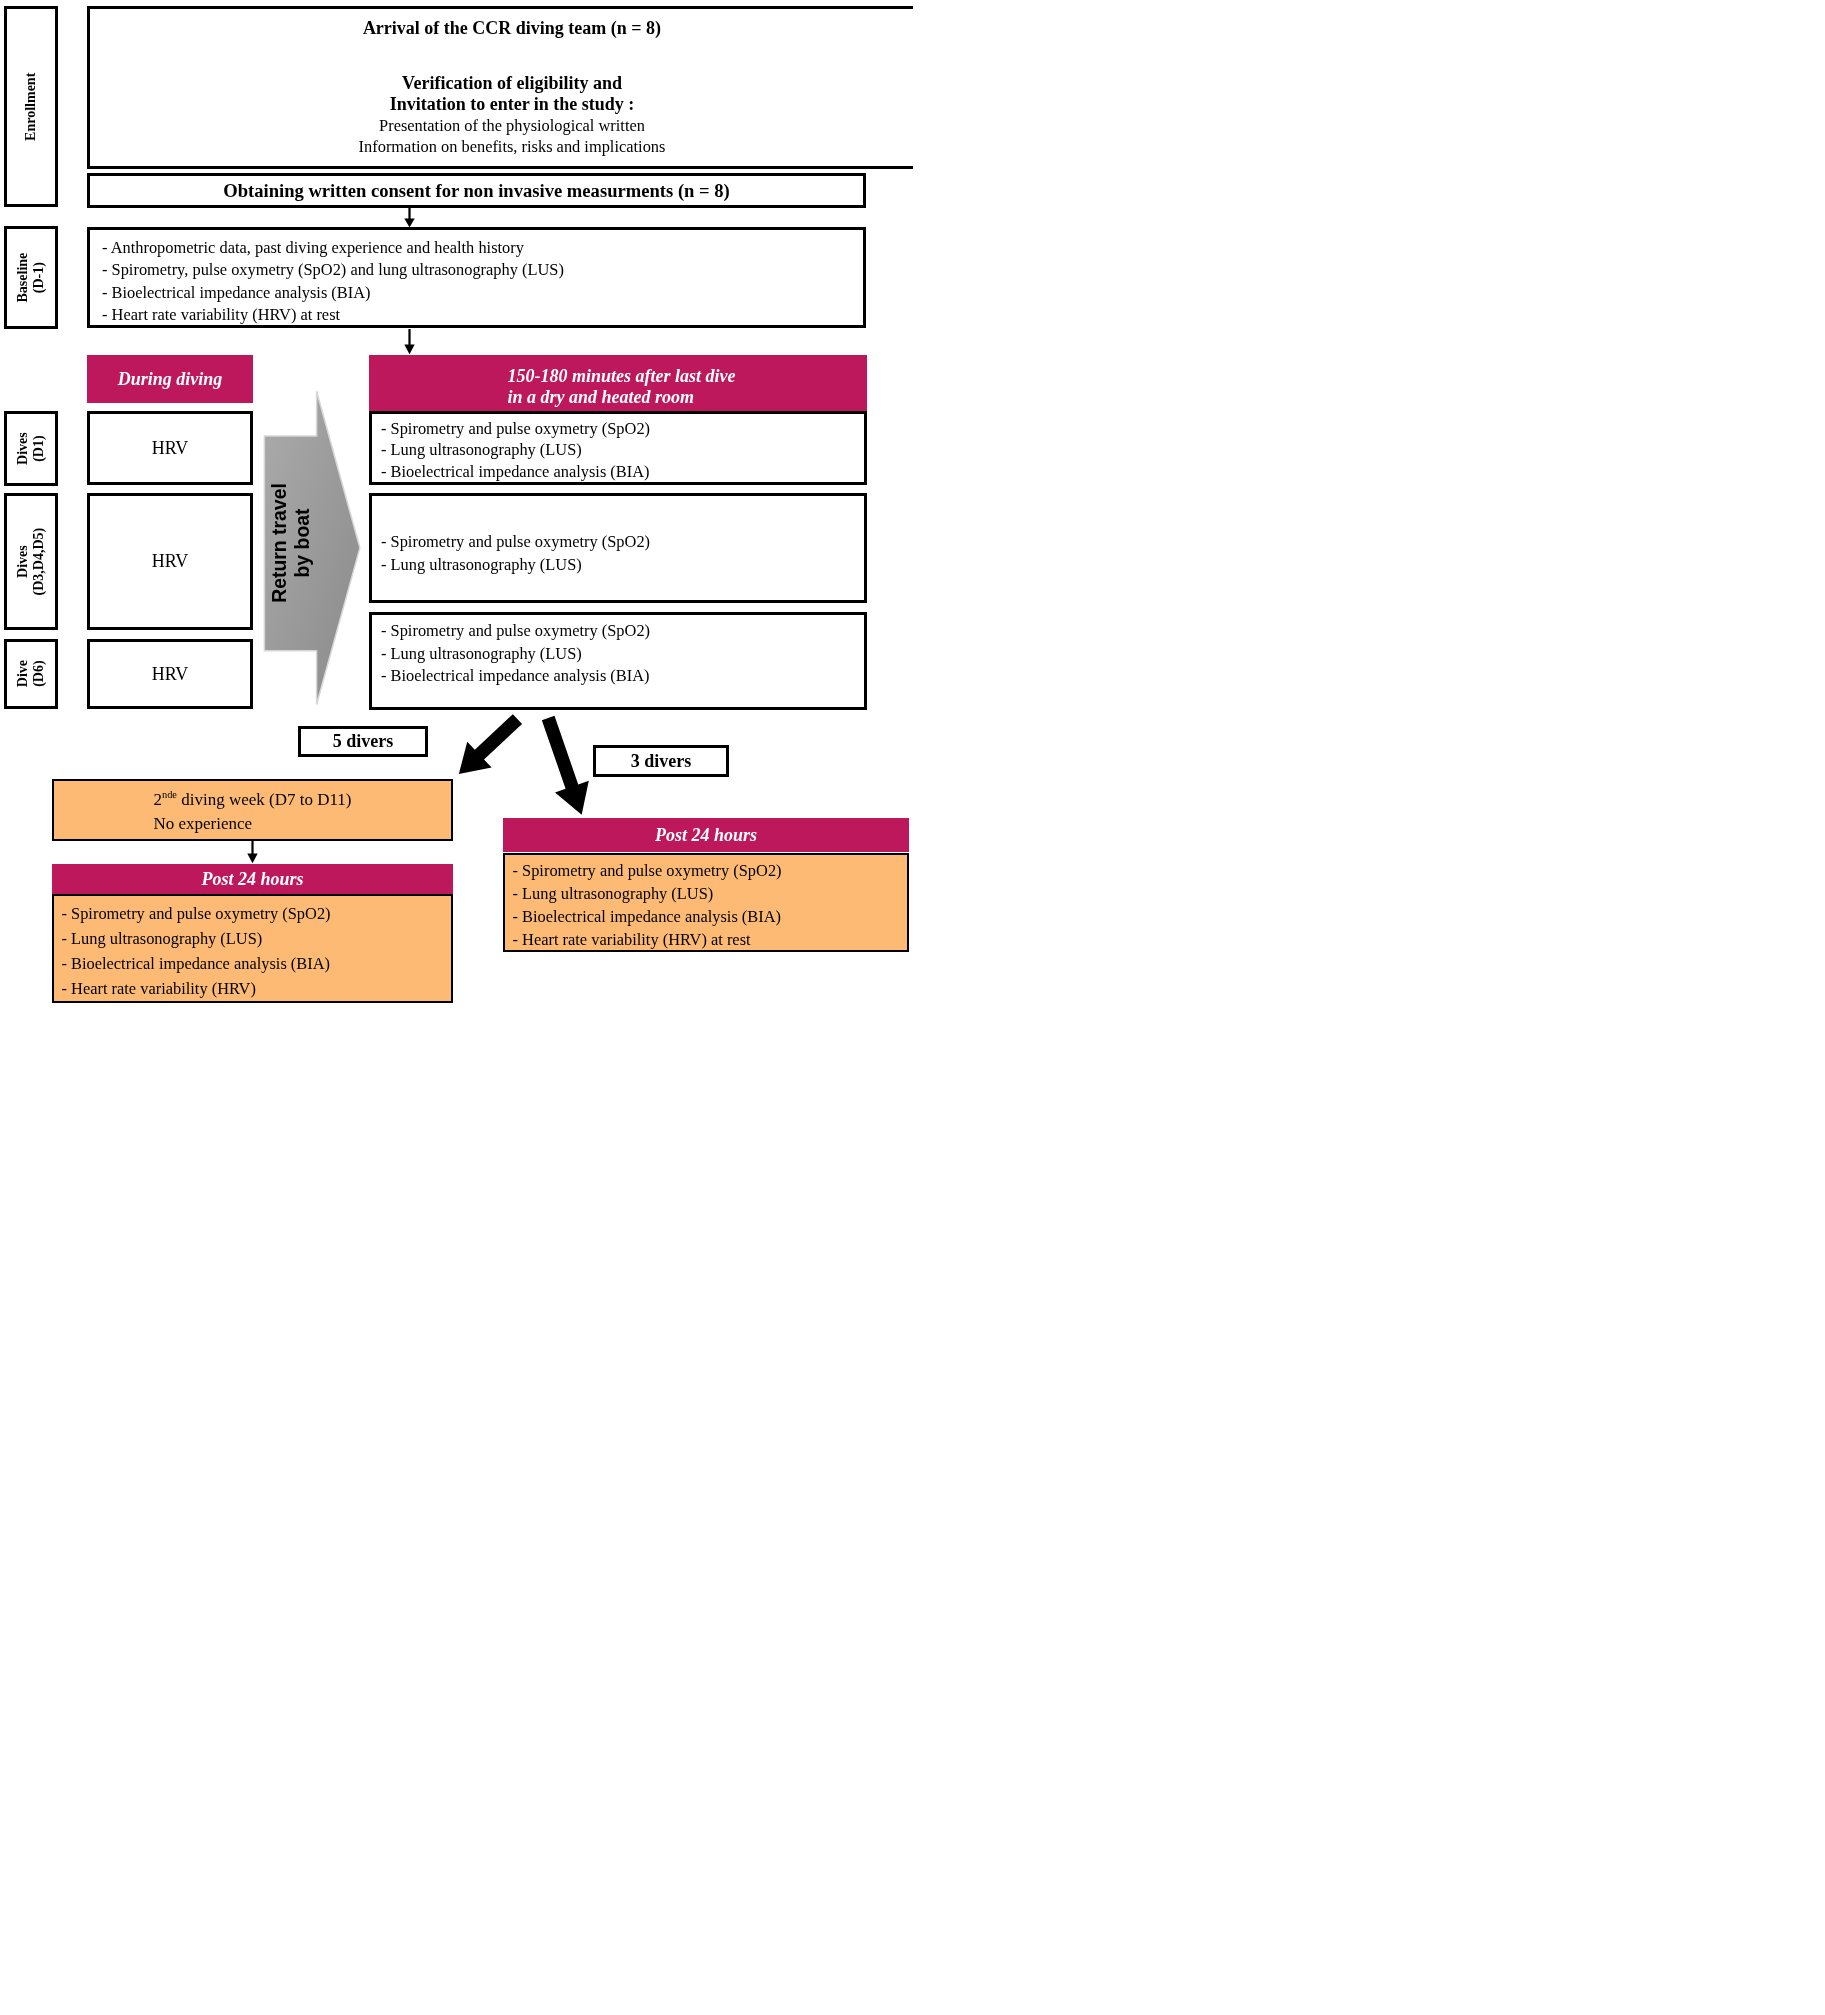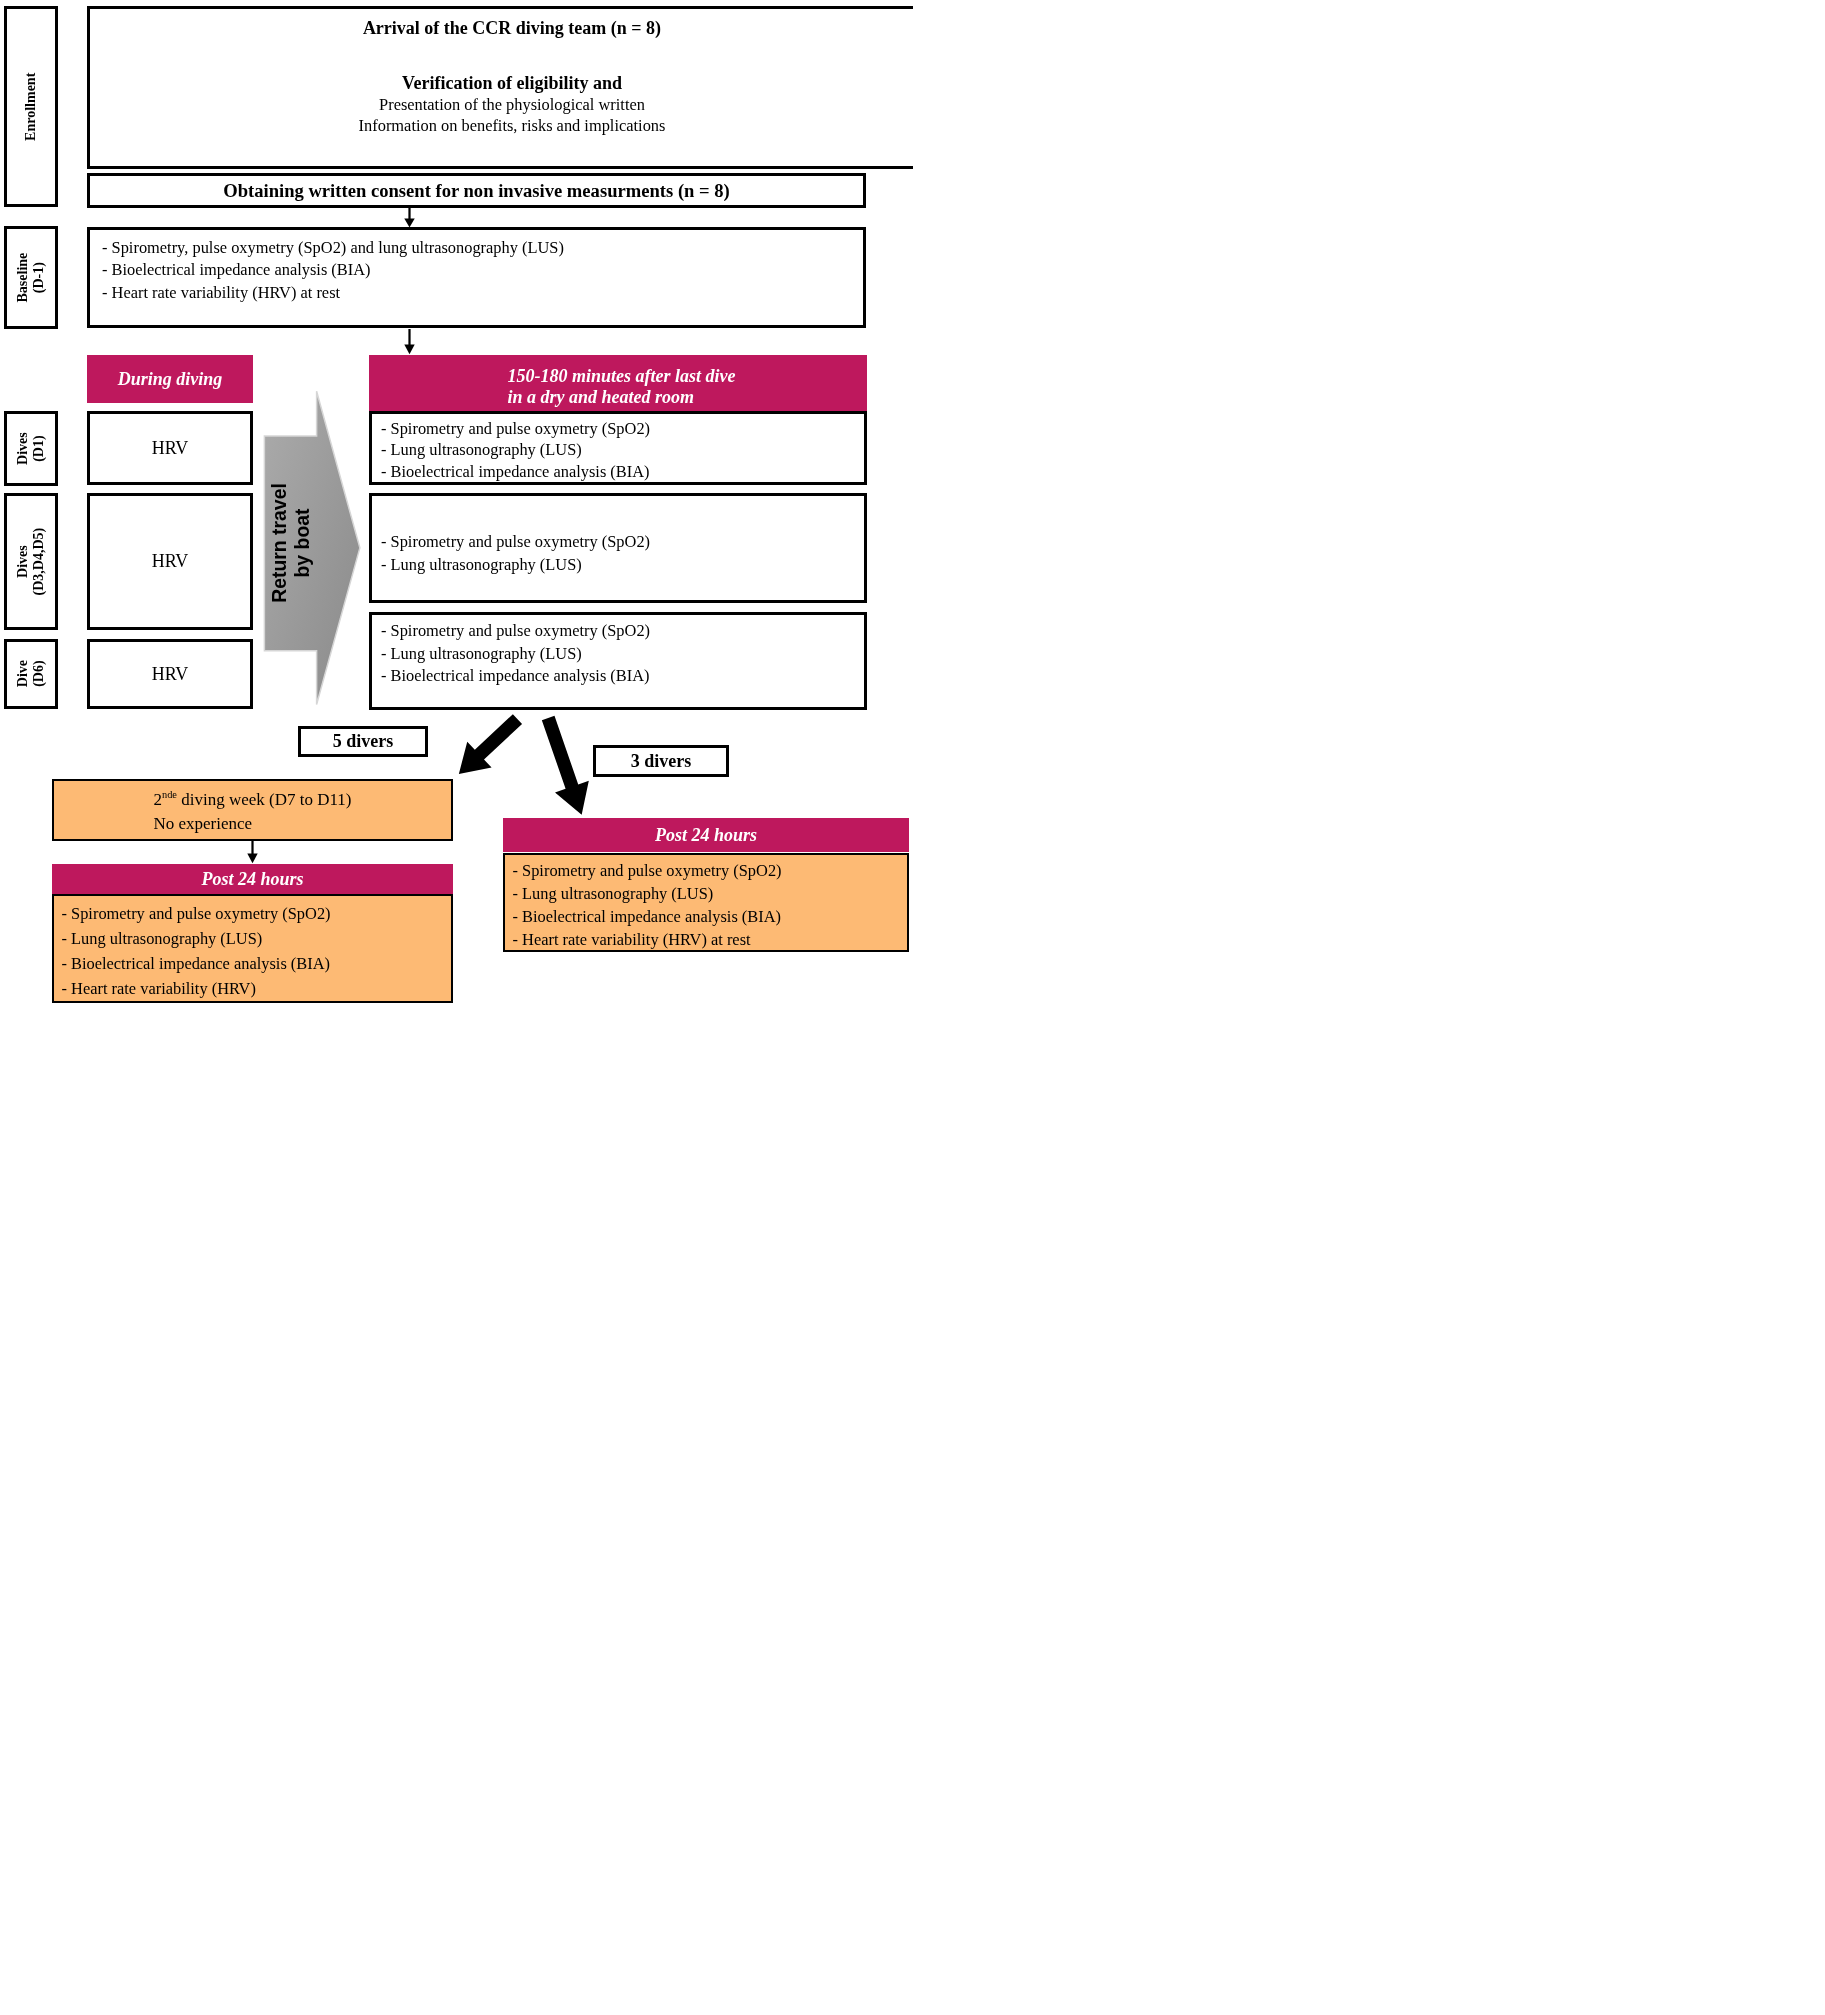--- a/index.html
+++ b/index.html
@@ -43,35 +43,37 @@
   <div class="abs sidebar-box" style="left:3.7px;top:639px;width:54px;height:70px;">
     <span class="sidebar-label rot">Dive
 (D6)</span>
   </div>
 
   <div class="abs box" style="left:87px;top:6px;width:850px;height:163px;padding-top:9px;">
     <div class="toplines">
       <div class="b" style="font-size:18px;">Arrival of the CCR diving team (n = 8)</div>
       <div style="height:34px;"></div>
       <div class="b" style="font-size:18px;">Verification of eligibility and</div>
+      <div class="b" style="font-size:18px;">Invitation to enter in the study :</div>
       <div>Presentation of the physiological written</div>
       <div>Information on benefits, risks and implications</div>
     </div>
   </div>
 
   <div class="abs box center b" style="left:87px;top:173px;width:779px;height:35px;font-size:18.6px;">
     <span>Obtaining written consent for non invasive measurments (n = 8)</span>
   </div>
 
   <svg class="abs" style="left:402px;top:208px;" width="15" height="19.4" viewBox="0 0 20 26">
     <line x1="10" y1="0" x2="10" y2="16" stroke="#000" stroke-width="3"></line>
     <polygon points="3,14 17,14 10,26" fill="#000"></polygon>
   </svg>
 
   <div class="abs box itemlist" style="left:87px;top:227px;width:779px;height:101px;padding:6.7px 0 0 12px;line-height:22.4px;">
+    <div>- Anthropometric data, past diving experience and health history</div>
     <div>- Spirometry, pulse oxymetry (SpO2) and lung ultrasonography (LUS)</div>
     <div>- Bioelectrical impedance analysis (BIA)</div>
     <div>- Heart rate variability (HRV) at rest</div>
   </div>
 
   <svg class="abs" style="left:402px;top:329px;" width="15" height="26" viewBox="0 0 20 35">
     <line x1="10" y1="0" x2="10" y2="23" stroke="#000" stroke-width="3"></line>
     <polygon points="3,21 17,21 10,34" fill="#000"></polygon>
   </svg>
 

